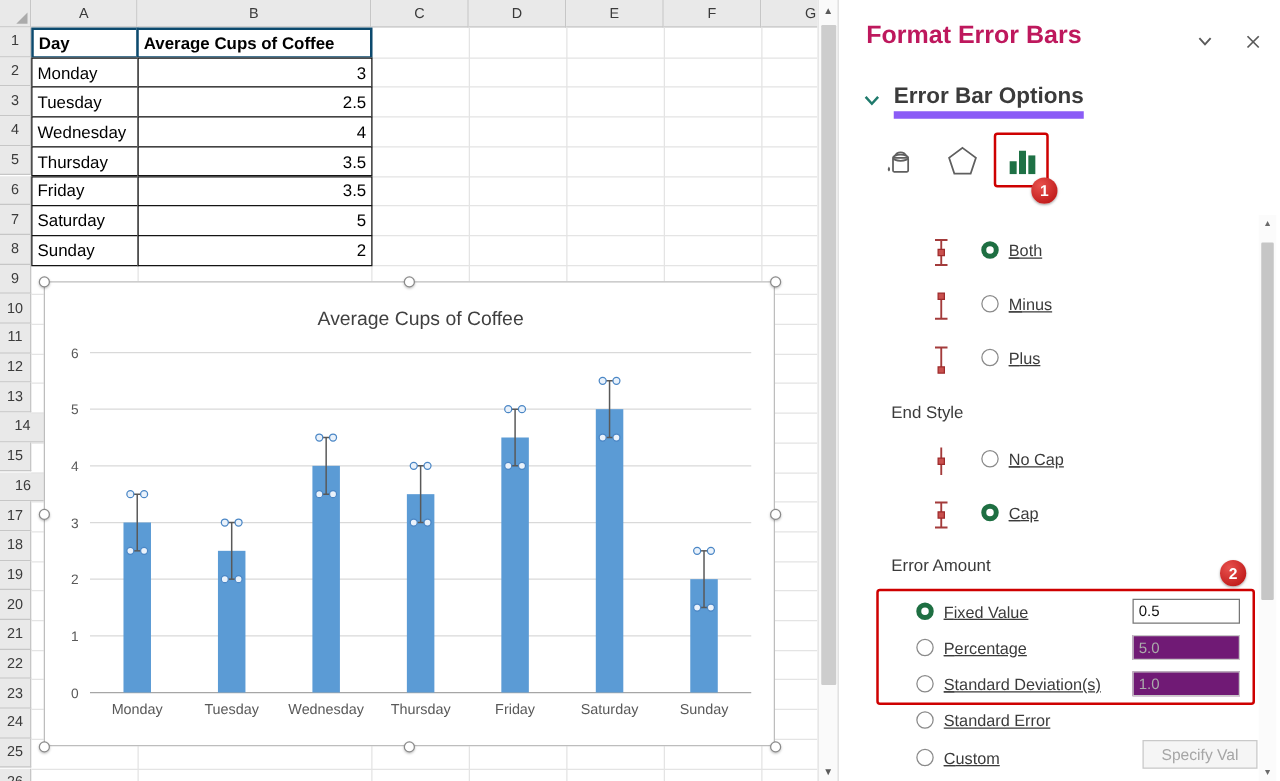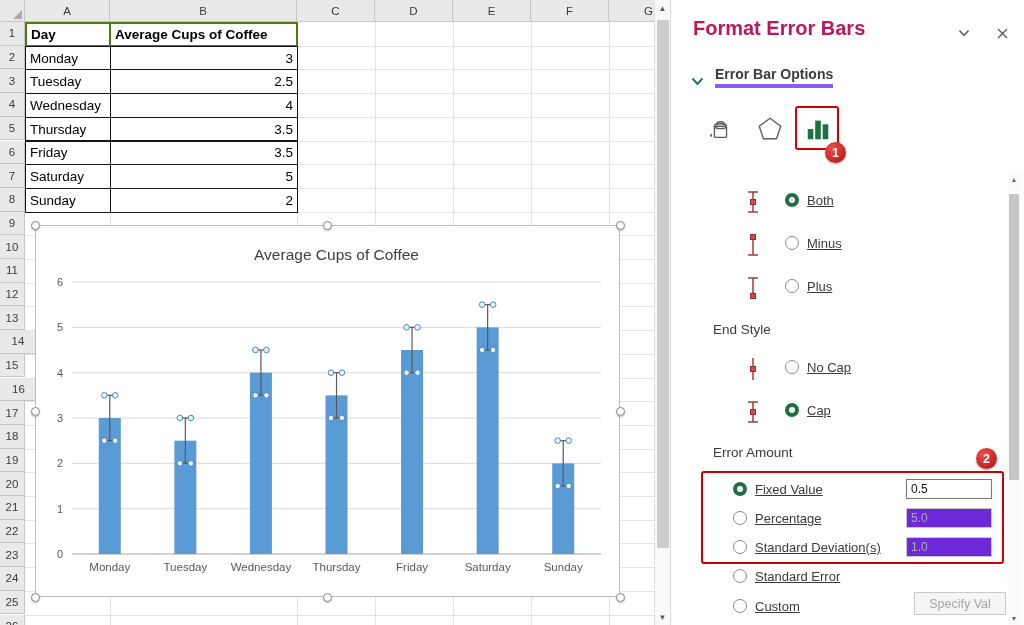--- a/index.html
+++ b/index.html
@@ -10,21 +10,21 @@
 
   
   #sheet { left:0; top:0; width:654px; height:625px; background:#fff; overflow:hidden; }
   .hdr { background:#E9E9E9; border-right:1px solid #C6C6C6; border-bottom:1px solid #C6C6C6;
          color:#3B3B3B; font-size:11.5px; display:flex; align-items:center; justify-content:center; }
   .gl  { background:#E4E4E4; }
   .cell { font-size:13.5px; color:#000; background:#fff; display:flex; align-items:center;
           padding:0 4px; white-space:nowrap; overflow:hidden; }
   .cell.num { justify-content:flex-end; }
   .cell.bold { font-weight:bold; }
-  .tblb { border:2px solid #4d7c0f; }
+  .tblb { border:2px solid #0c4a6e; }
   .tbl  { border:1px solid #141414; }
   .corner-tri { position:absolute; right:2px; bottom:2px; width:0; height:0;
                 border-left:9px solid transparent; border-bottom:9px solid #ABABAB; }
 
   
   #chart-box { left:35px; top:225px; width:585px; height:372px; background:#fff;
                border:1px solid #BDBDBD; }
   #chart-svg { display:block; }
   #chart-svg text { font-family:"Liberation Sans", sans-serif; }
   .handle { width:9px; height:9px; border-radius:50%; background:#fff; border:1px solid #8A8A8A;
@@ -40,22 +40,22 @@
   #panel-scrollbar .sb-arrow { height:14px; font-size:7px; color:#6A6A6A; }
   #panel-scrollbar .sb-thumb { left:2px; width:10px; background:#C6C6C6; }
 
   
   #panel { left:670px; top:0; width:354px; height:625px; background:#fff;
            border-left:1px solid #D9D9D9; }
   .panel-title { position:absolute; left:22px; top:17px; font-size:20px; color:#be185d;font-weight:bold; }
   .ph-icon { position:absolute; top:24px; width:18px; height:18px; display:flex;
              align-items:center; justify-content:center; }
   .sec-chev { position:absolute; left:20px; top:72px; }
-  .sec-label { position:absolute; left:44px; top:66px; font-size:14px; font-weight:bold;
-               color:#3B3B3B; border-bottom:4px solid #8b5cf6; padding-bottom:2px; }
+  .sec-label { position:absolute; left:44px; top:66px; font-size:18px; font-weight:bold;
+               color:#3B3B3B; border-bottom:6px solid #8b5cf6; padding-bottom:2px; }
   .tab { position:absolute; top:112px; width:34px; height:34px; display:flex;
          align-items:center; justify-content:center; }
   .red-box { border:2px solid #CE0000; border-radius:3px; }
   .badge { width:21px; height:21px; border-radius:50%; color:#fff; font-weight:bold;
            font-size:12.5px; display:flex; align-items:center; justify-content:center;
            background:radial-gradient(circle at 35% 30%, #E8514D, #B50D0D);
            box-shadow:0 1px 2px rgba(0,0,0,.35); }
   .opt-row { position:absolute; left:0; width:354px; height:26px; }
   .dir-icon { position:absolute; left:72px; top:1px; }
   .opt-row .radio { position:absolute; left:114px; top:5px; }
@@ -63,21 +63,21 @@
   .ea-row .radio { left:62px; }
   .ea-row .opt-label { left:84px; }
   .opt-label { font-size:13px; color:#3B3B3B; white-space:nowrap;text-decoration:underline; }
   .group-label { position:absolute; left:42px; font-size:13.5px; color:#3B3B3B; }
   .radio { width:14px; height:14px; border:1px solid #8A8A8A; border-radius:50%;
            background:#fff; display:inline-block; }
   .radio.sel { border:4px solid #1E6F42; }
   .val-input { position:absolute; left:235px; top:2px; width:86px; height:20px;
                border:1px solid #767676; font-size:12px; padding:0 4px; background:#fff;
                font-family:"Liberation Sans", sans-serif; color:#111; }
-  .val-input:disabled { border:1px solid #C9C9C9; color:#ABABAB; background:#6d28d9; }
+  .val-input:disabled { border:1px solid #C9C9C9; color:#ABABAB; background:#701a75; }
   .specify-btn { position:absolute; left:243px; top:-2px; width:92px; height:23px;
                  background:#F5F5F5; border:1px solid #C9C9C9; color:#A6A6A6; font-size:12.5px;
                  font-family:"Liberation Sans", sans-serif; white-space:nowrap; overflow:hidden; }
   .ebi line { stroke:#A33B3B; stroke-width:1.5; }
   .ebi rect { fill:#C9504E; stroke:#9E2A2B; stroke-width:1; }
   .gray-ic { stroke:#5F5F5F; fill:none; stroke-width:1.5; }
 </style>
 </head>
 <body>
 

